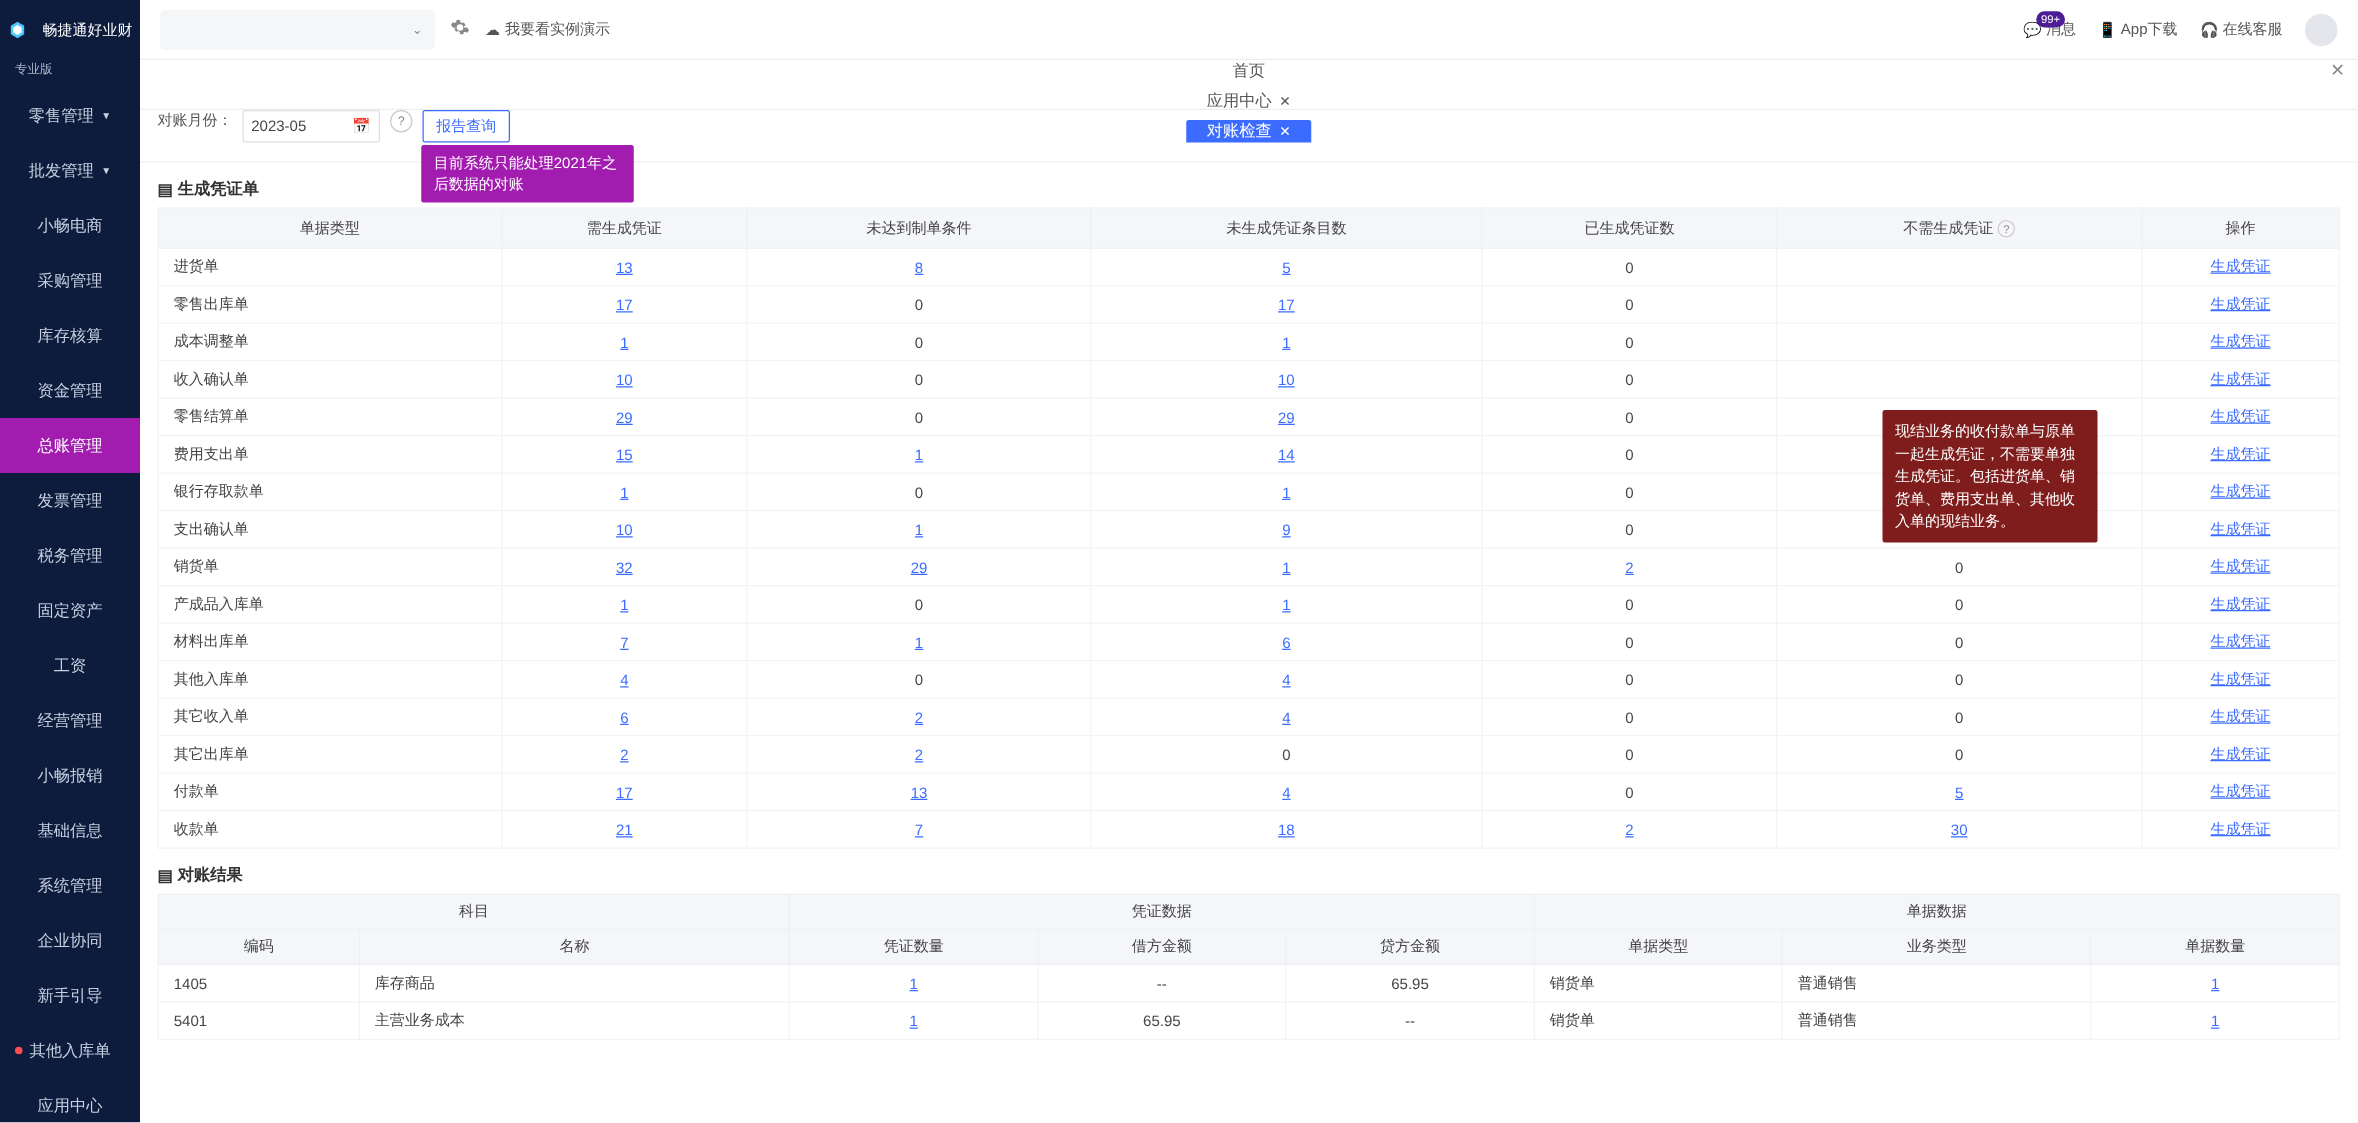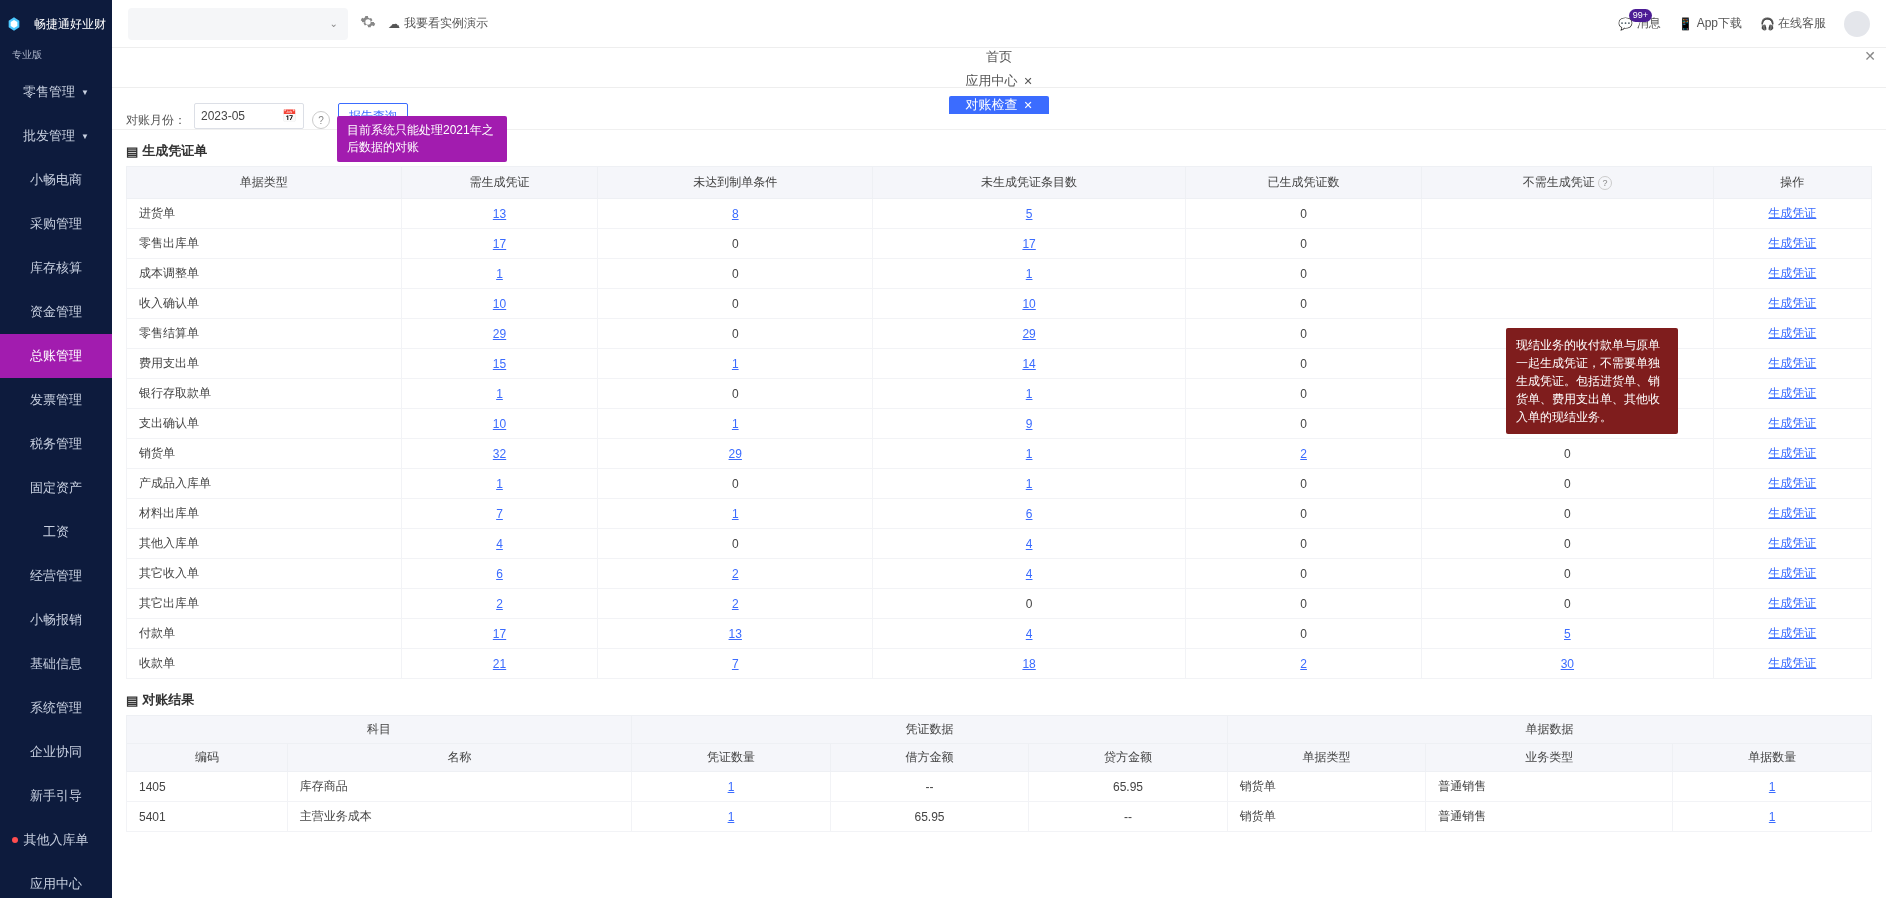--- a/index.html
+++ b/index.html
@@ -25,21 +25,21 @@
 .top-right .item { display: flex; align-items: center; gap: 3px; cursor: pointer; position: relative; }
 .badge { position: absolute; top: -6px; left: 10px; background: #4c1d95; color: #fff; font-size: 9px; border-radius: 8px; padding: 0 4px; line-height: 13px; }
 .avatar { width: 26px; height: 26px; border-radius: 50%; background: #e4e6eb; }
 
 .tabs { height: 40px; border-bottom: 1px solid #eee; display: flex; align-items: center; padding: 0 10px; gap: 6px; position: relative; flex-direction: column; }
 .tab { height: 38px; display: flex; align-items: center; padding: 0 16px; font-size: 13px; color: #555; cursor: pointer; position: relative; border-radius: 2px 2px 0 0; }
 .tab.active { background: #3b6cff; color: #fff; }
 .tab .close { margin-left: 6px; font-size: 11px; }
 .tabs-close-all { position: absolute; right: 10px; font-size: 14px; color: #888; cursor: pointer; }
 
-.toolbar { height: 42px; display: flex; align-items: flex-end; padding: 0 14px; gap: 8px; border-bottom: 1px solid #f0f0f0; position: relative; }
+.toolbar { height: 42px; display: flex; align-items: flex-start; padding: 0 14px; gap: 8px; border-bottom: 1px solid #f0f0f0; position: relative; }
 .toolbar label { color: #555; }
 .date-input { width: 110px; height: 26px; border: 1px solid #dcdfe6; border-radius: 2px; display: flex; align-items: center; padding: 0 6px; color: #444; }
 .date-input .cal { margin-left: auto; color: #888; }
 .q-icon { width: 18px; height: 18px; border: 1px solid #ccc; border-radius: 50%; display: inline-flex; align-items: center; justify-content: center; color: #888; font-size: 10px; cursor: pointer; }
 .report-btn { height: 26px; border: 1px solid #3b6cff; color: #3b6cff; background: #fff; border-radius: 2px; padding: 0 10px; cursor: pointer; font-size: 12px; }
 .tooltip1 { position: absolute; background: #a21caf; color: #fff; padding: 6px 10px; border-radius: 2px; font-size: 12px; width: 170px; left: 225px; top: 28px; line-height: 1.4; z-index: 10; }
 
 .content { flex: 1; overflow: auto; padding: 0 0 20px 0; }
 .section-title { display: flex; align-items: center; gap: 4px; font-size: 13px; font-weight: 600; padding: 12px 14px 6px; }
 .table { width: calc(100% - 28px); margin: 0 14px; border-collapse: collapse; }

